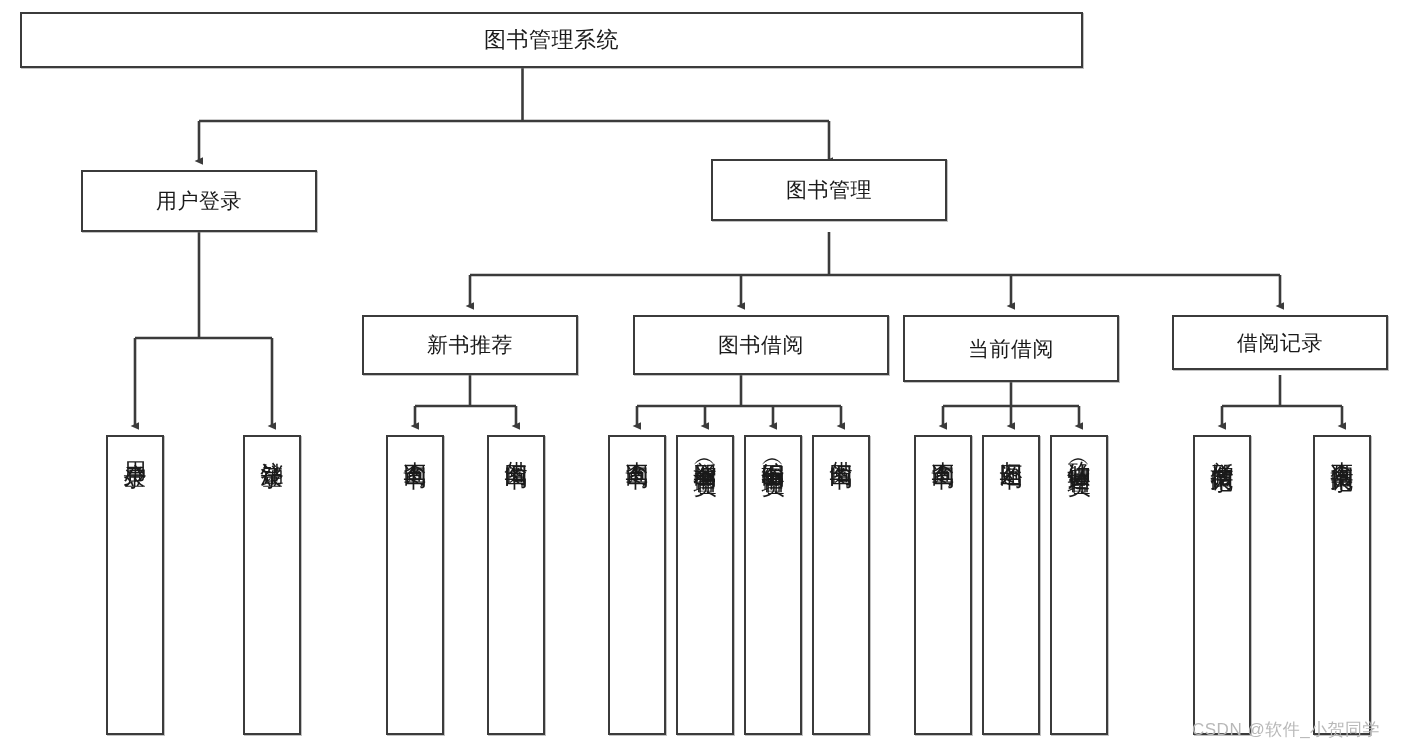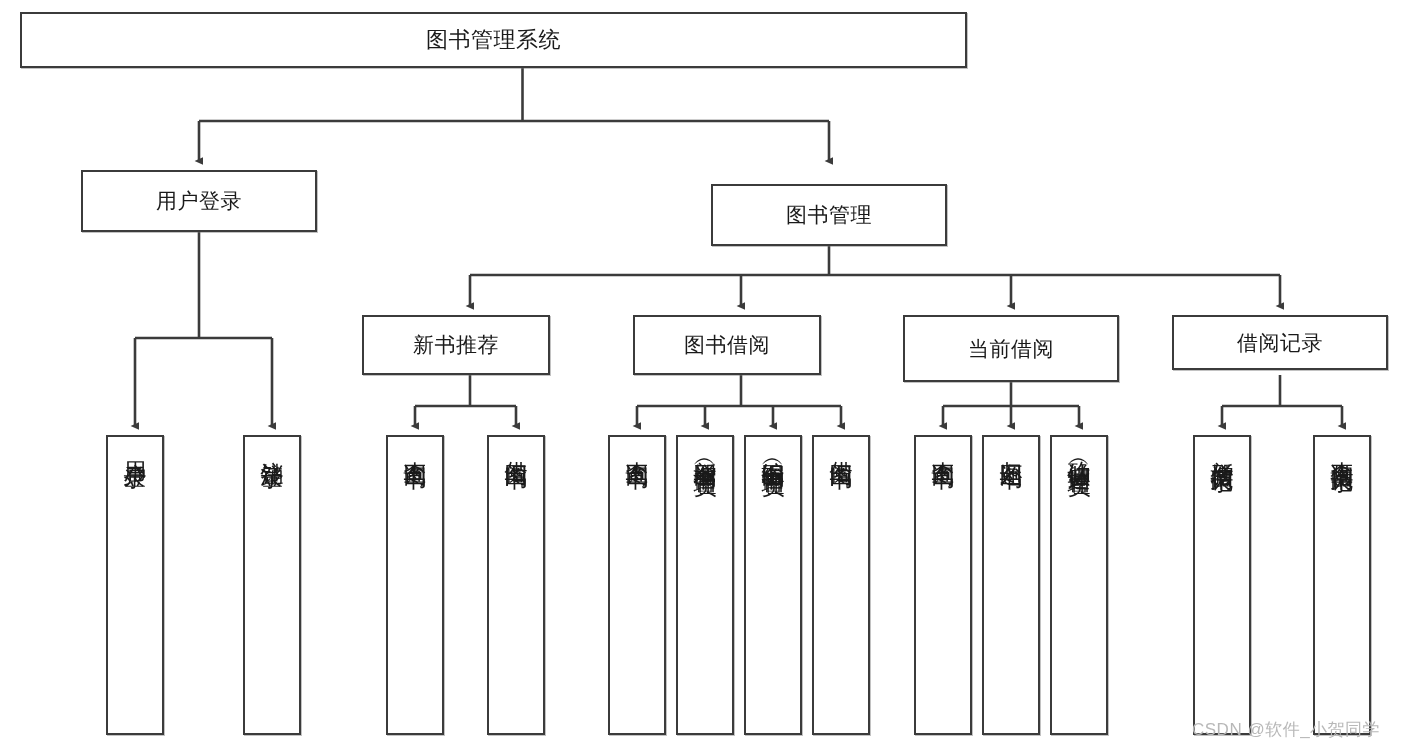--- a/index.html
+++ b/index.html
@@ -114,33 +114,33 @@
         <path d="M 1011 406 L 1011 426" marker-end="url(#arrowhead)"></path>
         <path d="M 1079 406 L 1079 426" marker-end="url(#arrowhead)"></path>
         <path d="M 1280 375 L 1280 406"></path>
         <path d="M 1222 406 L 1342 406"></path>
         <path d="M 1222 406 L 1222 426" marker-end="url(#arrowhead)"></path>
         <path d="M 1342 406 L 1342 426" marker-end="url(#arrowhead)"></path>
       </g>
   </svg>
 
   <div id="nodes-layer">
-      <div class="node horizontal root" style="left: 20px; top: 12px; width: 947px; height: 56px;">
+      <div class="node horizontal root" style="left: 20px; top: 12px; width: 1063px; height: 56px;">
         <span class="node-label">图书管理系统</span>
       </div>
       <div class="node horizontal" style="left: 81px; top: 170px; width: 236px; height: 62px;">
         <span class="node-label">用户登录</span>
       </div>
-      <div class="node horizontal" style="left: 711px; top: 184px; width: 236px; height: 62px;">
+      <div class="node horizontal" style="left: 711px; top: 159px; width: 236px; height: 62px;">
         <span class="node-label">图书管理</span>
       </div>
-      <div class="node horizontal" style="left: 362px; top: 315px; width: 188px; height: 60px;">
+      <div class="node horizontal" style="left: 362px; top: 315px; width: 216px; height: 60px;">
         <span class="node-label">新书推荐</span>
       </div>
-      <div class="node horizontal" style="left: 633px; top: 315px; width: 188px; height: 60px;">
+      <div class="node horizontal" style="left: 633px; top: 315px; width: 256px; height: 60px;">
         <span class="node-label">图书借阅</span>
       </div>
       <div class="node horizontal" style="left: 903px; top: 315px; width: 216px; height: 67px;">
         <span class="node-label">当前借阅</span>
       </div>
       <div class="node horizontal" style="left: 1172px; top: 315px; width: 216px; height: 55px;">
         <span class="node-label">借阅记录</span>
       </div>
       <div class="node vertical" style="left: 106px; top: 435px; width: 58px; height: 300px;">
         <span class="node-label">用户登录</span>

